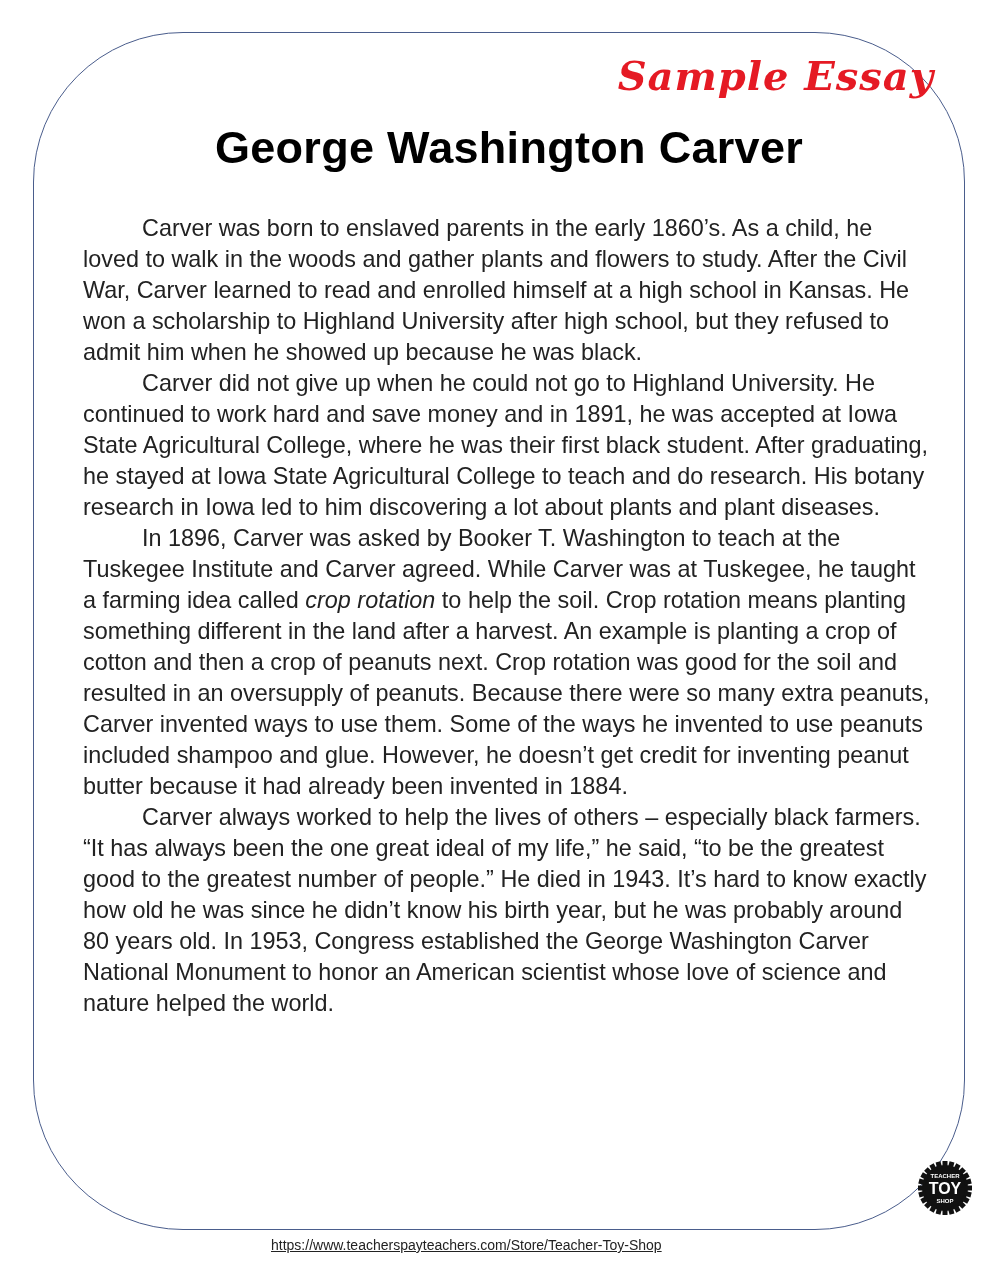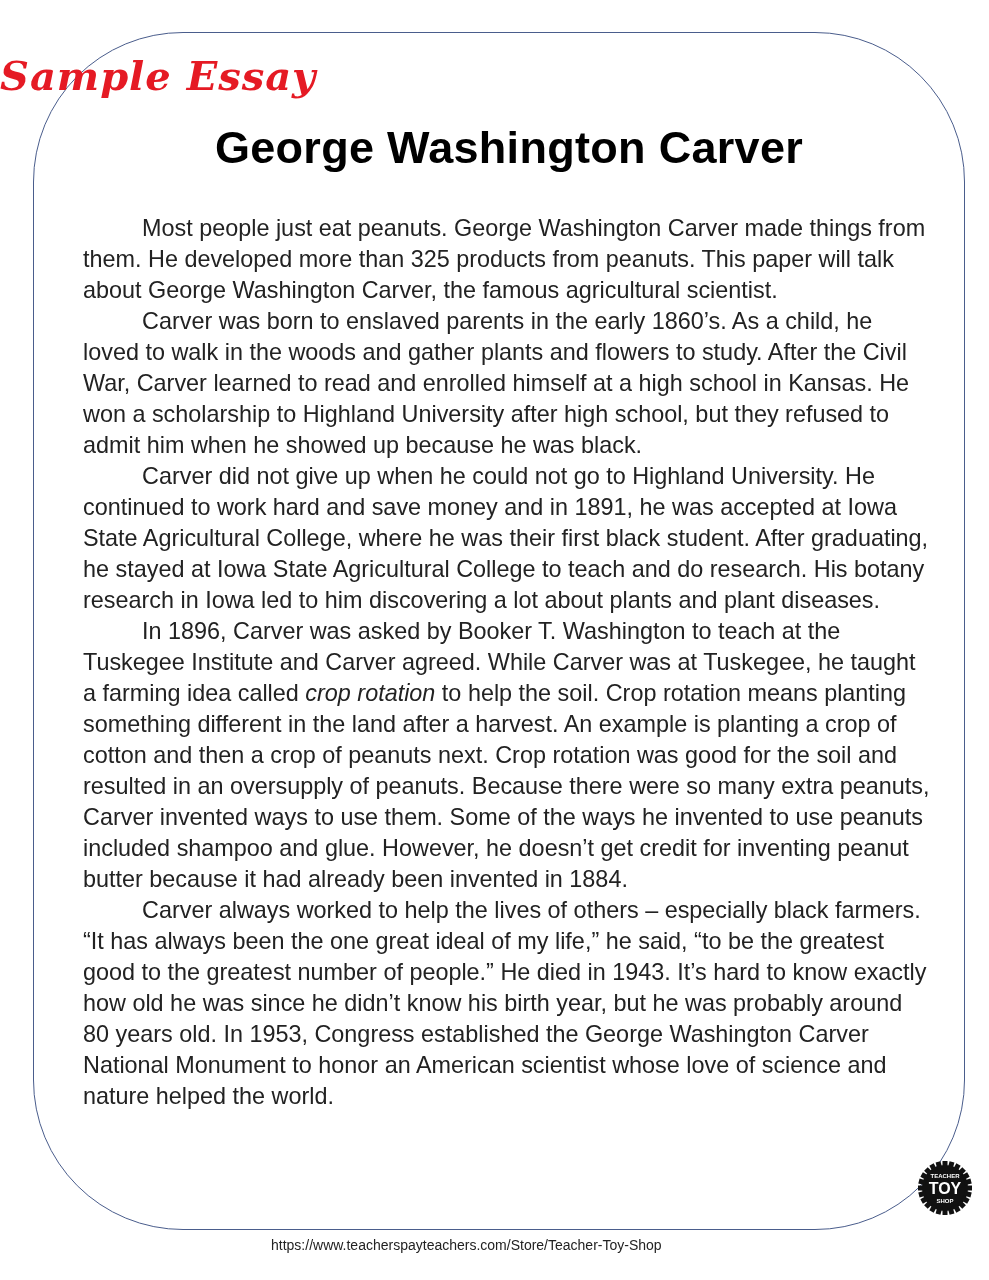--- a/index.html
+++ b/index.html
@@ -23,21 +23,21 @@
       height: 1198px;
       border: 1.5px solid #4a5d8c;
       border-radius: 150px;
       box-sizing: border-box;
     }
     .subtitle {
       position: absolute;
       left: 0;
       width: 934px;
       top: 52px;
-      text-align: left;
+      text-align: right;
       font-family: "DejaVu Serif", serif;
       font-style: italic;
       font-weight: bold;
       font-size: 40px;
       color: #e51a24;
       letter-spacing: 1px;
     }
     .title {
       position: absolute;
       left: 0;
@@ -66,39 +66,39 @@
     }
     .essay em {
     }
     .footer-link {
       position: absolute;
       left: 271px;
       top: 1237px;
       font-family: "Liberation Sans", sans-serif;
       font-size: 14px;
       color: #222222;
+      text-decoration: underline;
     }
     .logo {
       position: absolute;
       left: 917px;
       top: 1160px;
       width: 56px;
       height: 56px;
     }
   </style>
 </head>
 <body>
 
 <div class="frame"></div>
 
 <div class="subtitle">Sample Essay</div>
 <div class="title">George Washington Carver</div>
 
 <div class="essay">
-  <p>Most people just eat peanuts. George Washington Carver made things from them. He developed more than 325 products from peanuts. This paper will talk about George Washington Carver, the famous agricultural scientist.</p>
   <p>Carver was born to enslaved parents in the early 1860’s. As a child, he loved to walk in the woods and gather plants and flowers to study. After the Civil War, Carver learned to read and enrolled himself at a high school in Kansas. He won a scholarship to Highland University after high school, but they refused to admit him when he showed up because he was black.</p>
   <p>Carver did not give up when he could not go to Highland University. He continued to work hard and save money and in 1891, he was accepted at Iowa State Agricultural College, where he was their first black student. After graduating, he stayed at Iowa State Agricultural College to teach and do research. His botany research in Iowa led to him discovering a lot about plants and plant diseases.</p>
   <p><span>In 1896, Carver was asked by Booker T. Washington to teach at the Tuskegee Institute and Carver agreed. While Carver was at Tuskegee, he taught a farming idea called </span><em>crop rotation</em><span> to help the soil. Crop rotation means planting something different in the land after a harvest. An example is planting a crop of cotton and then a crop of peanuts next. Crop rotation was good for the soil and resulted in an oversupply of peanuts. Because there were so many extra peanuts, Carver invented ways to use them. Some of the ways he invented to use peanuts included shampoo and glue. However, he doesn’t get credit for inventing peanut butter because it had already been invented in 1884.</span></p>
   <p>Carver always worked to help the lives of others – especially black farmers. “It has always been the one great ideal of my life,” he said, “to be the greatest good to the greatest number of people.”  He died in 1943. It’s hard to know exactly how old he was since he didn’t know his birth year, but he was probably around 80 years old. In 1953, Congress established the George Washington Carver National Monument to honor an American scientist whose love of science and nature helped the world.</p>
 </div>
 
 <a class="footer-link">https://www.teacherspayteachers.com/Store/Teacher-Toy-Shop</a>
 
 <div class="logo">
   <svg width="56" height="56" viewBox="0 0 56 56">

